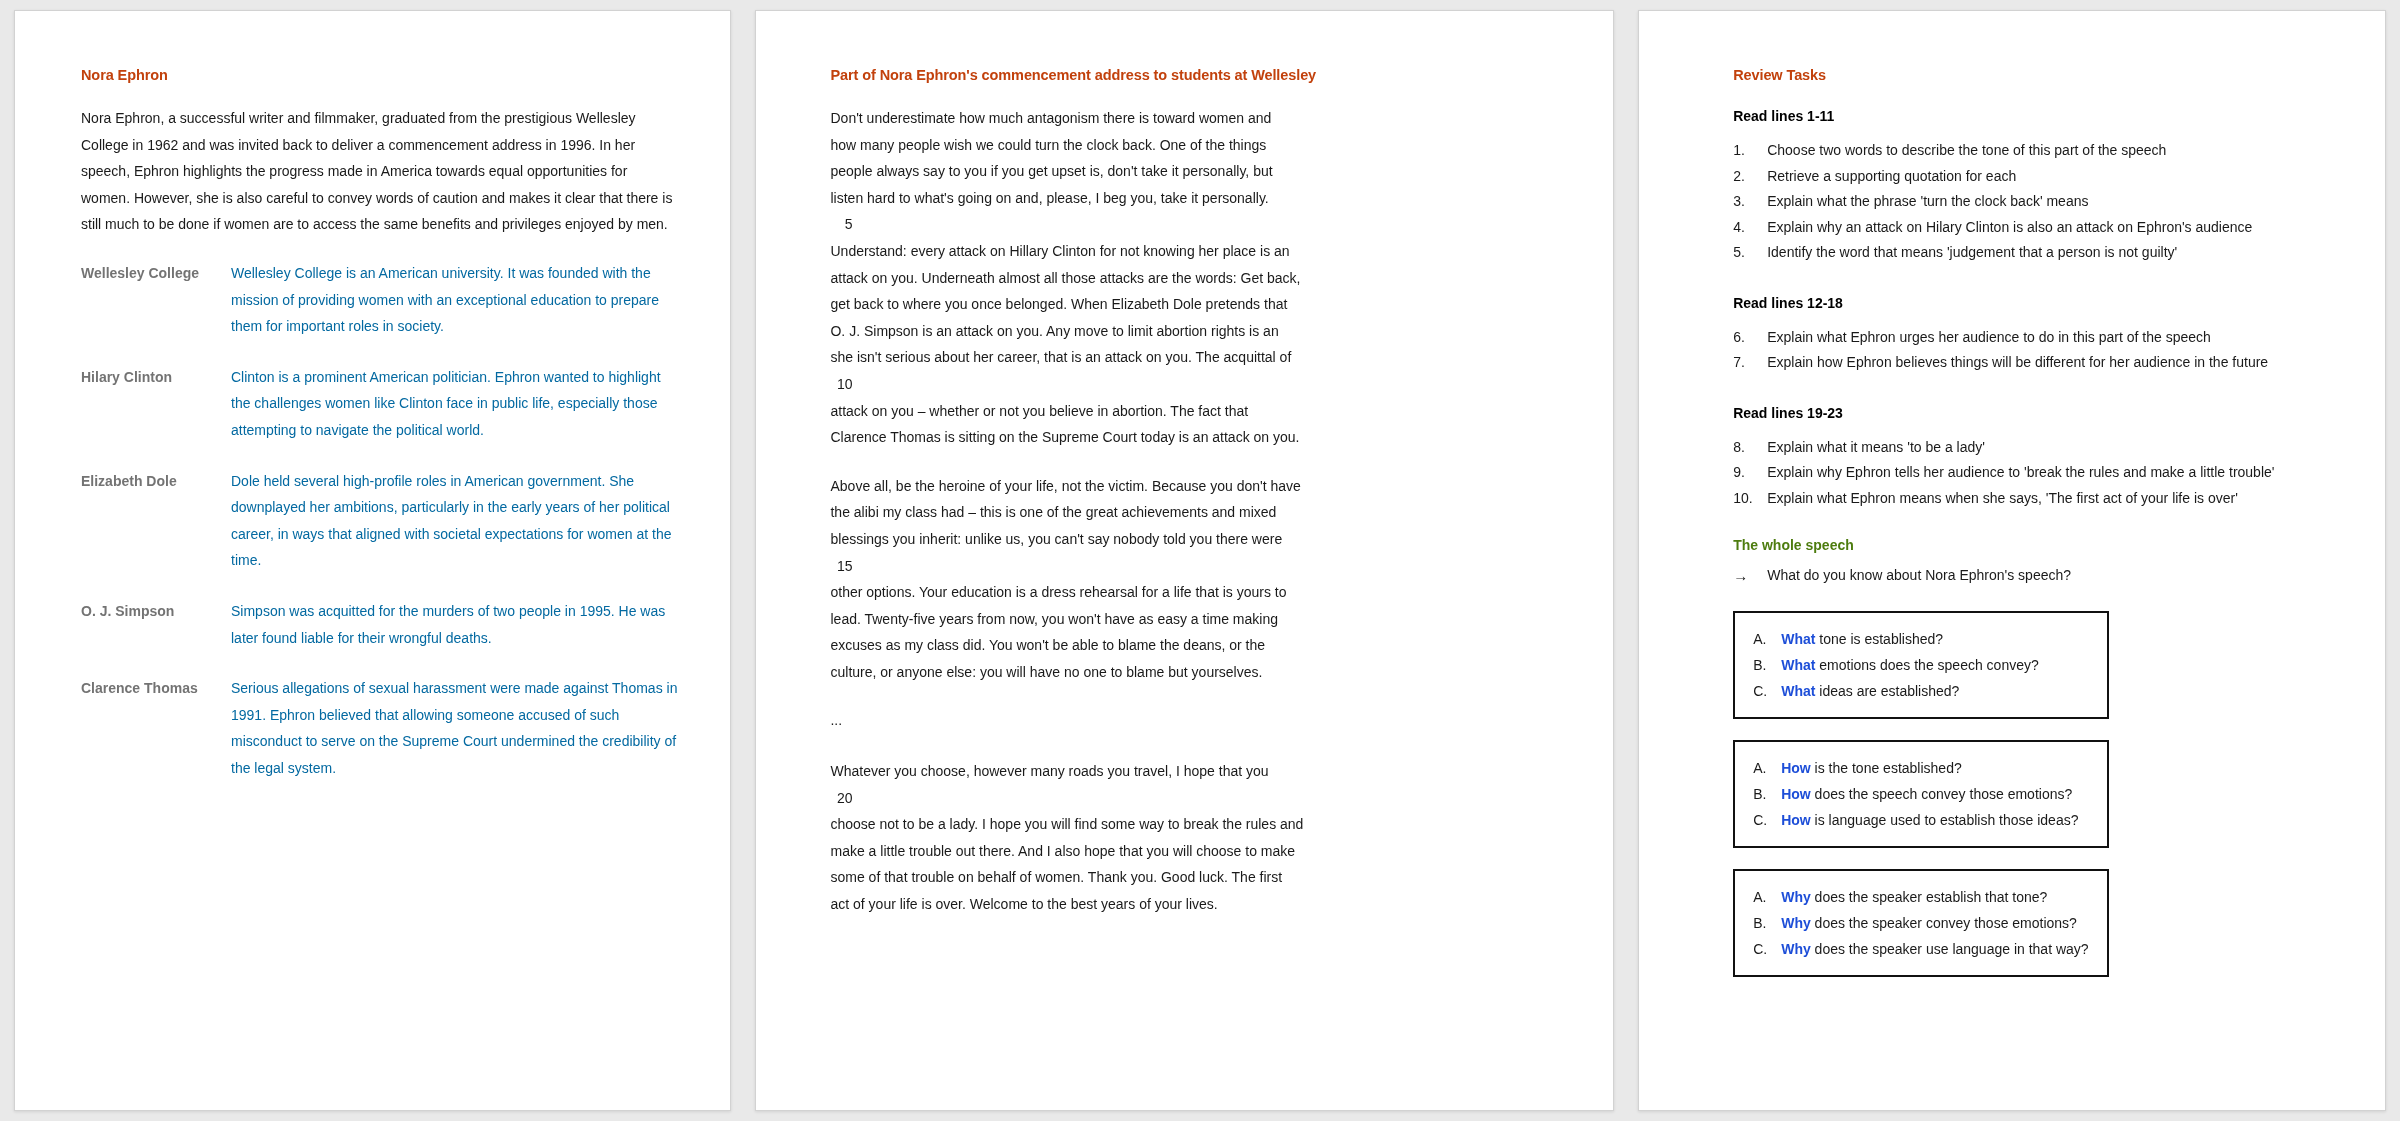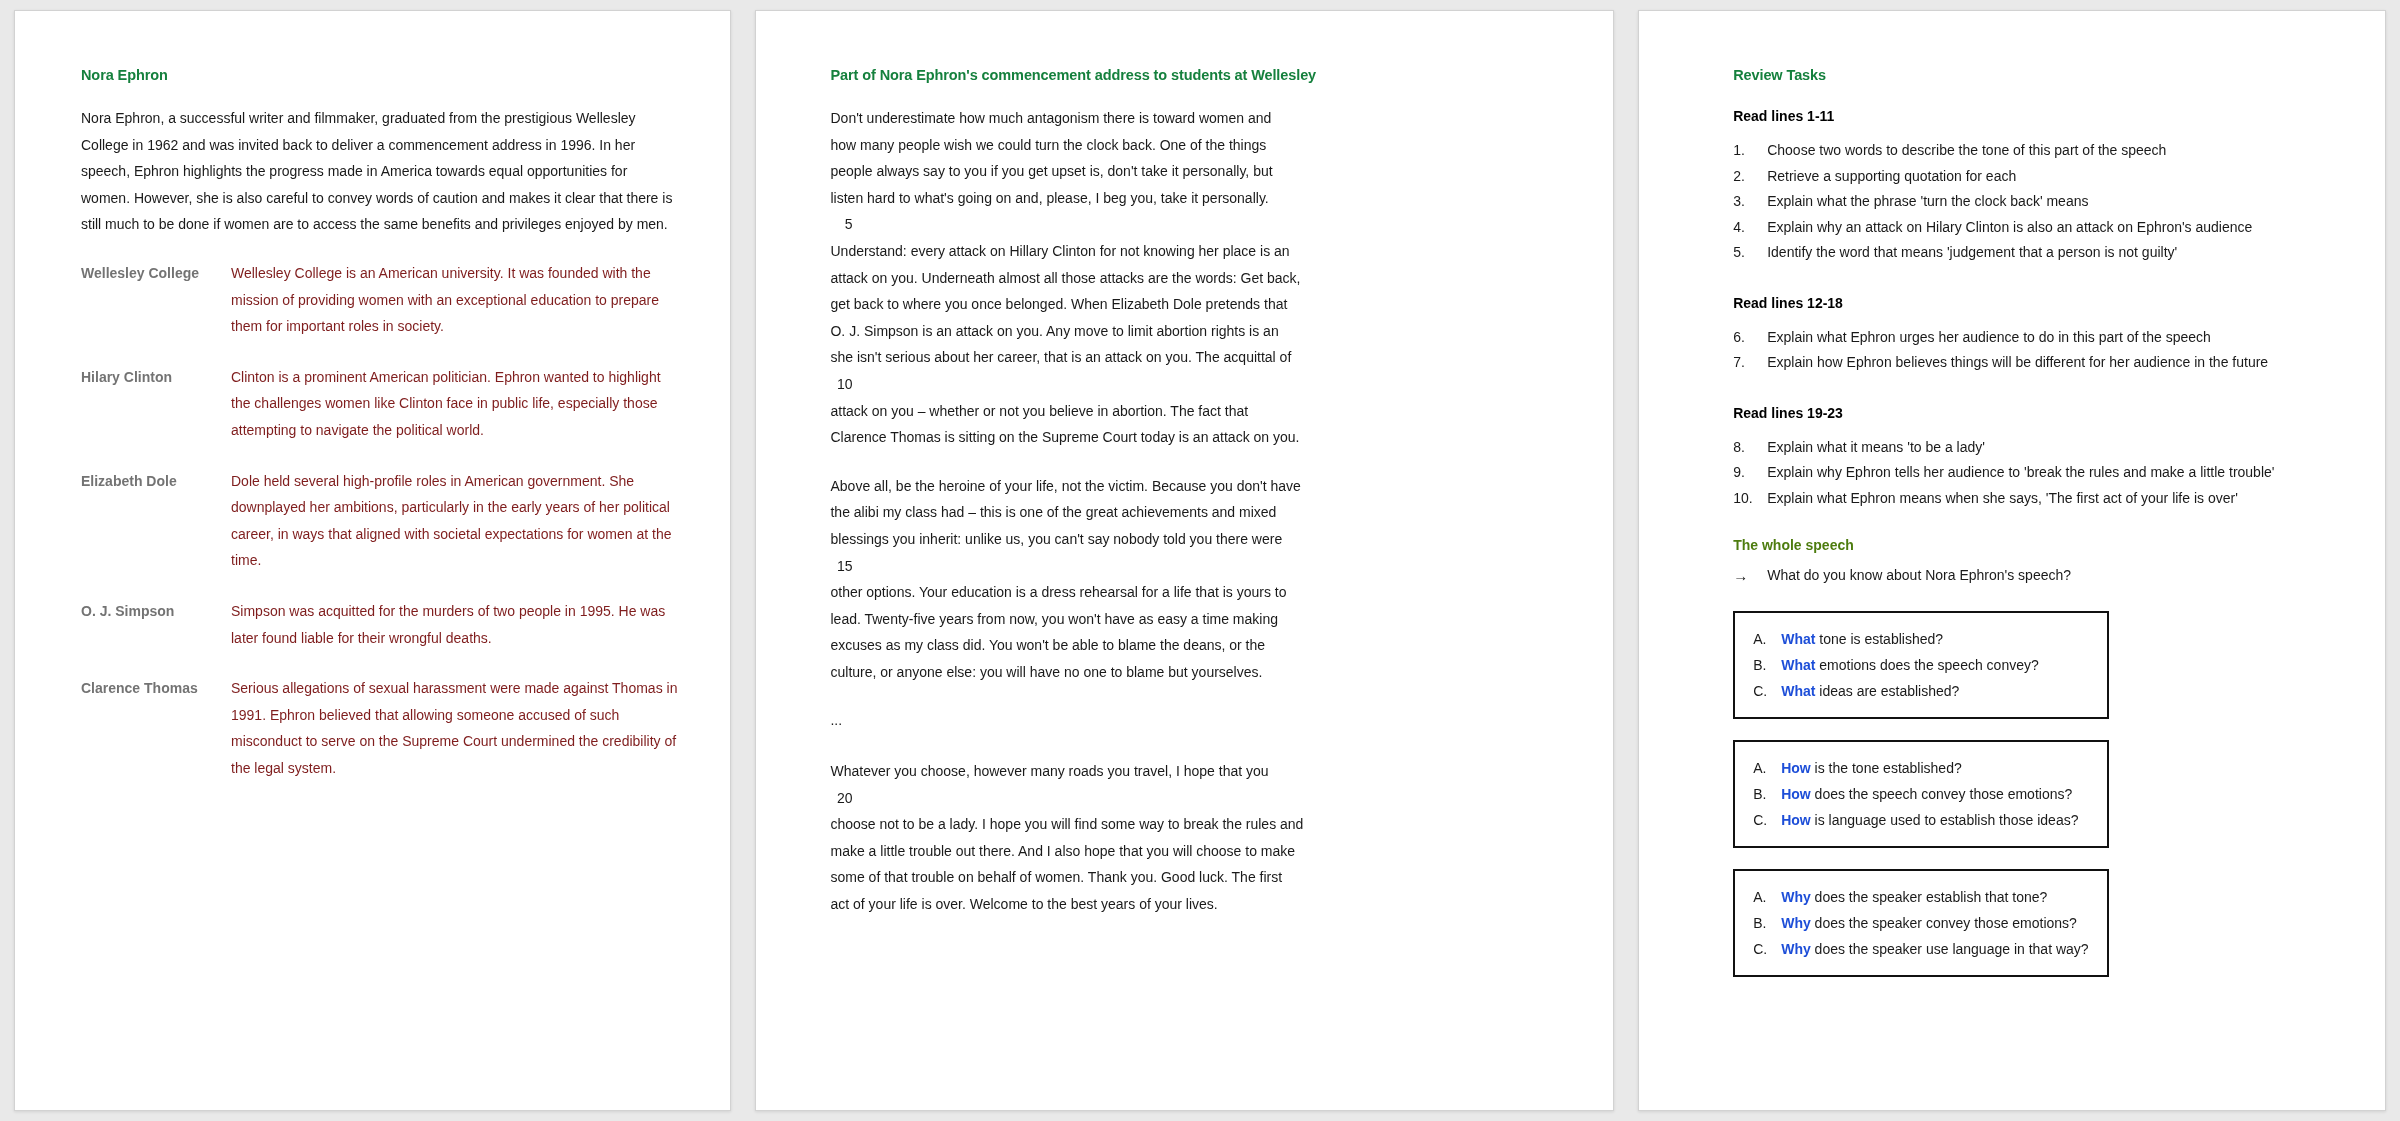--- a/index.html
+++ b/index.html
@@ -42,21 +42,21 @@
     box-sizing: border-box;
     height: 100%;
   }
 
   .page-2 .page-inner { padding-left: 74px; padding-right: 46px; }
   .page-3 .page-inner { padding-left: 94px; padding-right: 44px; }
 
   h1.doc-heading {
     font-size: 14.5px;
     font-weight: bold;
-    color: #15803d;
+    color: #c2410c;
     margin: 0 0 22px 0;
     letter-spacing: -0.1px;
   }
 
   .intro-para {
     font-size: 14px;
     line-height: 26.6px;
     color: #1a1a1a;
     margin: 0 0 22px 0;
     max-width: 600px;
@@ -71,21 +71,21 @@
     font-size: 14px;
     font-weight: bold;
     color: #737373;
     line-height: 26.6px;
     white-space: nowrap;
     padding-right: 10px;
   }
   .gloss-def {
     font-size: 14px;
     line-height: 26.6px;
-    color: #7f1d1d;
+    color: #0369a1;
   }
 
   
   .extract-block { margin-top: 22px; }
   .extract-para {
     display: flex;
     margin: 0 0 22px 0;
   }
   .extract-para.ellipsis-para { margin-bottom: 24px; }
   .extract-lines { flex: 1; }

